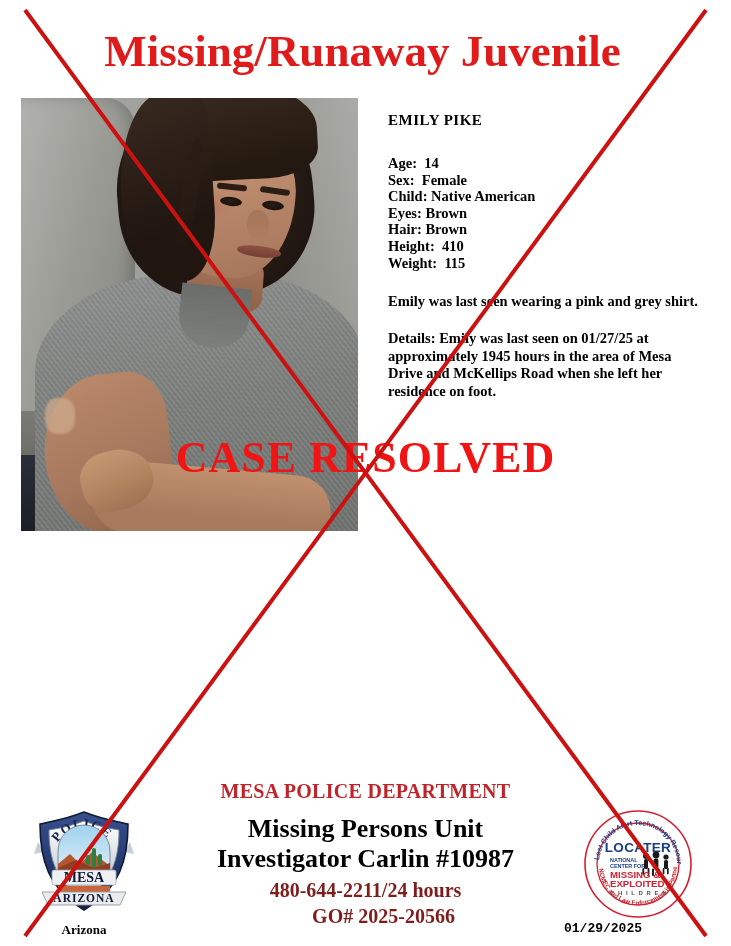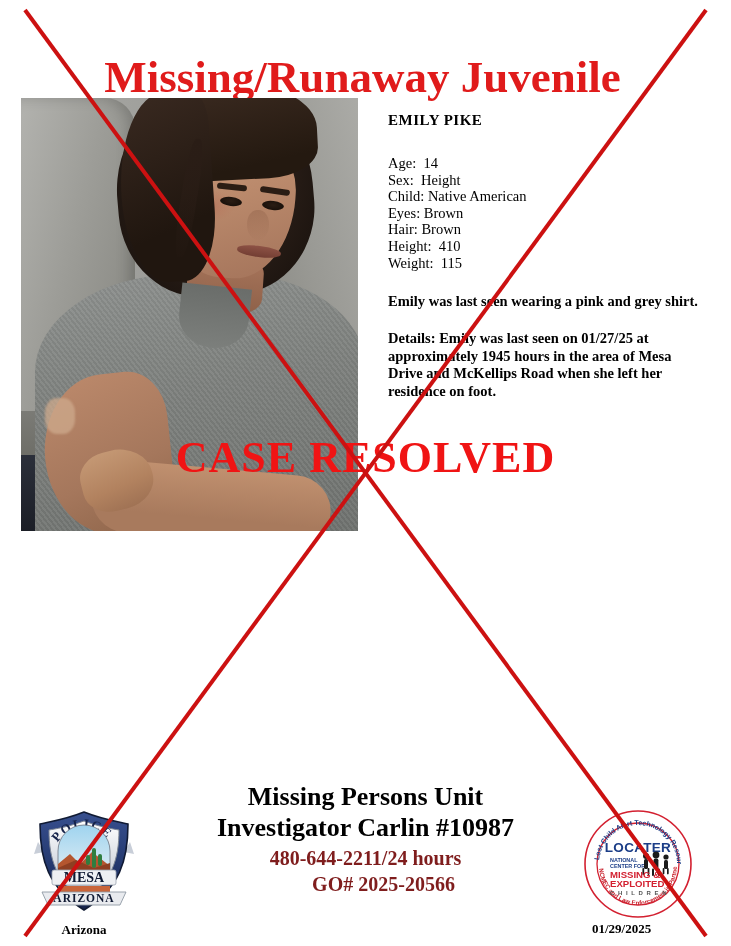--- a/index.html
+++ b/index.html
@@ -24,21 +24,20 @@
     top: 28px;
     left: 0;
     width: 725px;
     text-align: center;
     font-size: 45px;
     font-weight: bold;
     color: #e01b1b;
     font-family: "Liberation Serif", serif;
     letter-spacing: 0px;
     line-height: 1.05;
-    margin-top: 26px;
   }
 
   
   #photo-frame {
     position: absolute;
     left: 21px;
     top: 98px;
     width: 337px;
     height: 433px;
     overflow: hidden;
@@ -188,21 +187,21 @@
     font-family: "Liberation Serif", serif;
   }
   #subject-name {
     font-size: 15px;
     font-weight: bold;
     letter-spacing: .5px;
     margin-bottom: 26px;
   }
   .attr-row {
     font-size: 14.5px;
-    font-weight: normal;
+    font-weight: bold;
     line-height: 16.6px;
     white-space: pre;
   }
   #clothing {
     margin-top: 22px;
     font-size: 14.5px;
     font-weight: bold;
     line-height: 17px;
   }
   #details {
@@ -240,21 +239,21 @@
     font-size: 20px;
     font-weight: bold;
     color: #c0242b;
     letter-spacing: .3px;
   }
   #unit, #investigator {
     font-size: 26px;
     font-weight: bold;
     color: #000000;
   }
-  #unit { margin-top: 2px; }
+  #unit { margin-top: 10px; }
   #phone, #case-number {
     font-size: 20px;
     font-weight: bold;
     color: #7f1d1d;
   }
   #phone { margin-top: 4px; }
   #case-number { margin-top: 2px; margin-left: 36px; }
 
   
   #badge-wrap {
@@ -272,26 +271,26 @@
   }
   #ncmec-wrap {
     position: absolute;
     left: 580px;
     top: 808px;
     width: 116px;
     height: 112px;
   }
   #date-stamp {
     position: absolute;
-    left: 592px;
+    left: 564px;
     top: 921px;
     font-size: 13px;
     font-weight: bold;
     color: #000;
-    font-family: Liberation Serif, serif;
+    font-family: Liberation Mono, monospace;
   }
 
   
   #xmark {
     position: absolute;
     left: 0; top: 0;
     width: 731px; height: 946px;
     pointer-events: none;
     z-index: 20;
   }
@@ -329,34 +328,35 @@
       <div class="hair-top"></div>
       <div class="hair-front-l"></div>
       <div class="hair-strand"></div>
     </div>
   </div>
 
   <div id="desc">
     <div id="subject-name">EMILY PIKE</div>
 
     <div class="attr-row">Age:  14</div>
-    <div class="attr-row">Sex:  Height</div>
+    <div class="attr-row">Sex:  Female</div>
     <div class="attr-row">Child: Native American</div>
     <div class="attr-row">Eyes: Brown</div>
     <div class="attr-row">Hair: Brown</div>
     <div class="attr-row">Height:  410</div>
     <div class="attr-row">Weight:  115</div>
 
     <div id="clothing">Emily was last seen wearing a pink and grey shirt.</div>
     <div id="details">Details:  Emily was last seen on 01/27/25 at approximately 1945 hours in the area of Mesa Drive and McKellips Road when she left her residence on foot.</div>
   </div>
 
   <div id="case-resolved">CASE RESOLVED</div>
 
   <div id="footer">
+    <div id="agency">MESA POLICE DEPARTMENT</div>
     <div id="unit">Missing Persons Unit</div>
     <div id="investigator">Investigator Carlin #10987</div>
     <div id="phone">480-644-2211/24 hours</div>
     <div id="case-number">GO# 2025-20566</div>
   </div>
 
   <div id="badge-wrap">
     <svg width="112" height="108" viewBox="0 0 112 108">
       <defs>
         <linearGradient id="shieldG" x1="0" y1="0" x2="0" y2="1">

